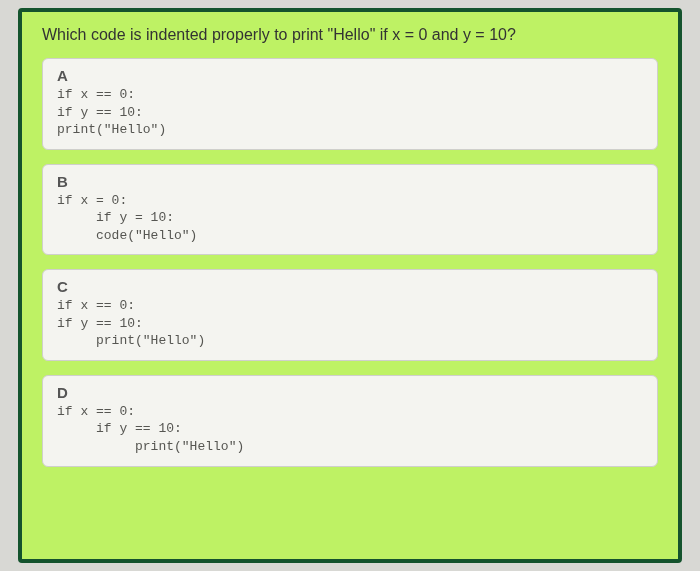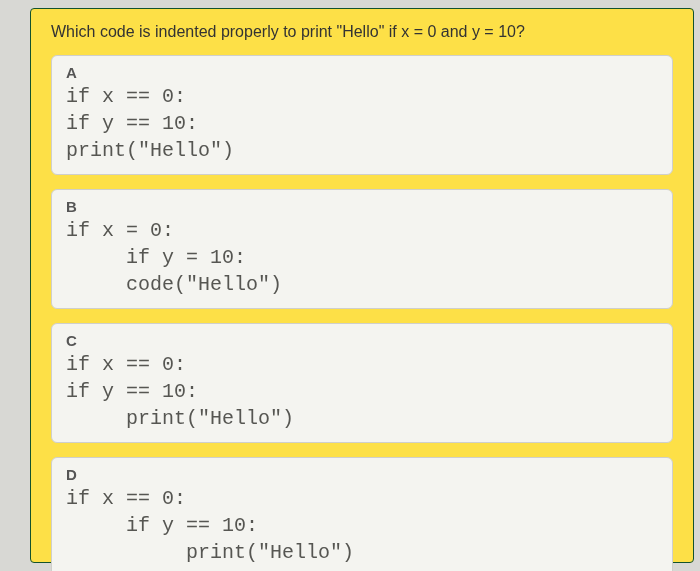--- a/index.html
+++ b/index.html
@@ -4,27 +4,26 @@
 <style>
   * { box-sizing: border-box; margin: 0; padding: 0; }
   body {
     background: #d8d8d4;
     font-family: -apple-system, BlinkMacSystemFont, "Segoe UI", Arial, sans-serif;
     width: 700px;
     height: 571px;
     padding: 8px 18px;
   }
   .card {
-    background: #fde047;
-    border: 1px solid #14532d;
+    background: #bef264;
+    border: 4px solid #14532d;
     border-radius: 4px;
     padding: 14px 20px 16px 20px;
     width: 100%;
     height: 100%;
-    margin-left: 12px;
   }
   .question {
     color: #333;
     font-size: 16px;
     margin-bottom: 14px;
     font-weight: 400;
   }
   .option {
     background: #f4f4f0;
     border: 1px solid #cfcfcb;
@@ -35,21 +34,21 @@
   .option-label {
     font-weight: 700;
     color: #555;
     font-size: 15px;
     font-family: -apple-system, BlinkMacSystemFont, "Segoe UI", Arial, sans-serif;
     display: block;
     margin-bottom: 2px;
   }
   .code {
     font-family: "Courier New", Courier, monospace;
-    font-size: 20px;
+    font-size: 13px;
     color: #565652;
     white-space: pre;
     line-height: 1.35;
   }
 </style>
 </head>
 <body>
 
 <div class="card">
   <div class="question">Which code is indented properly to print "Hello" if x = 0 and y = 10?</div>

